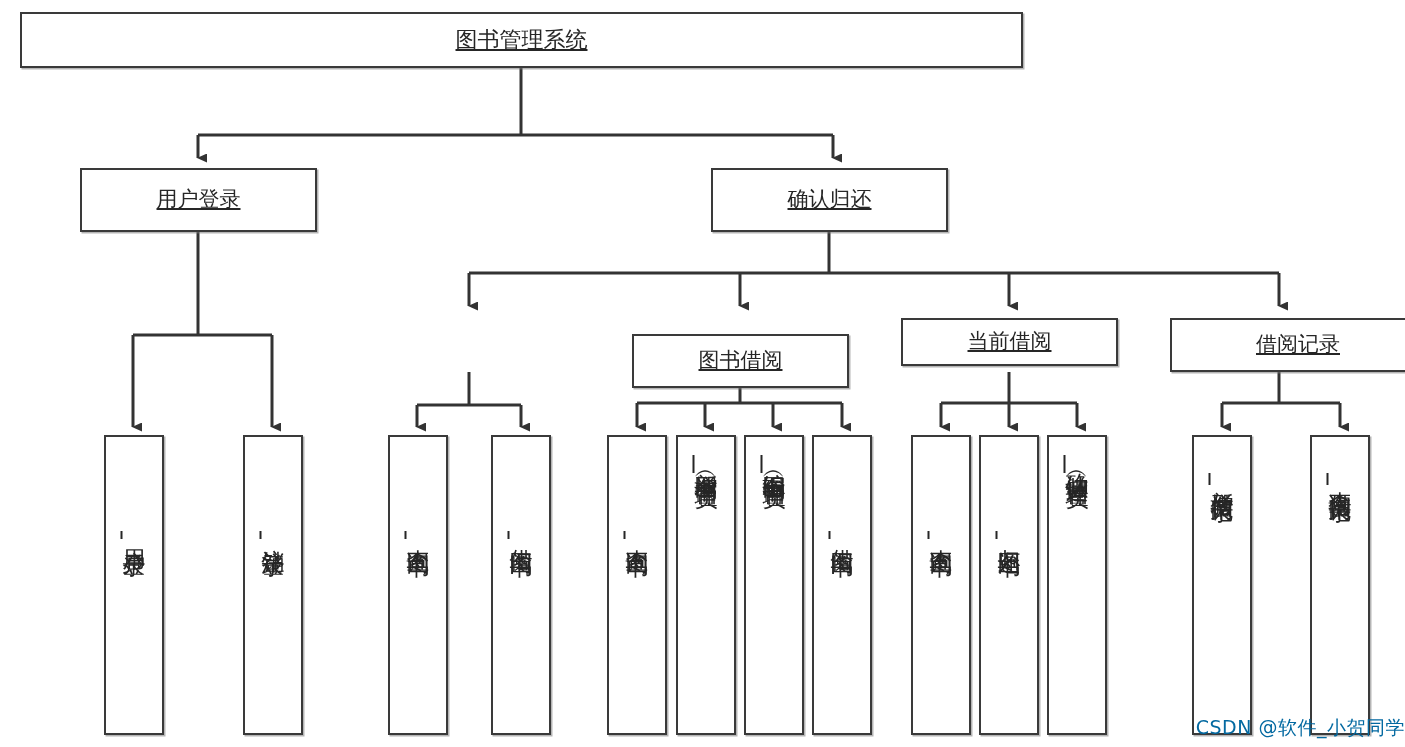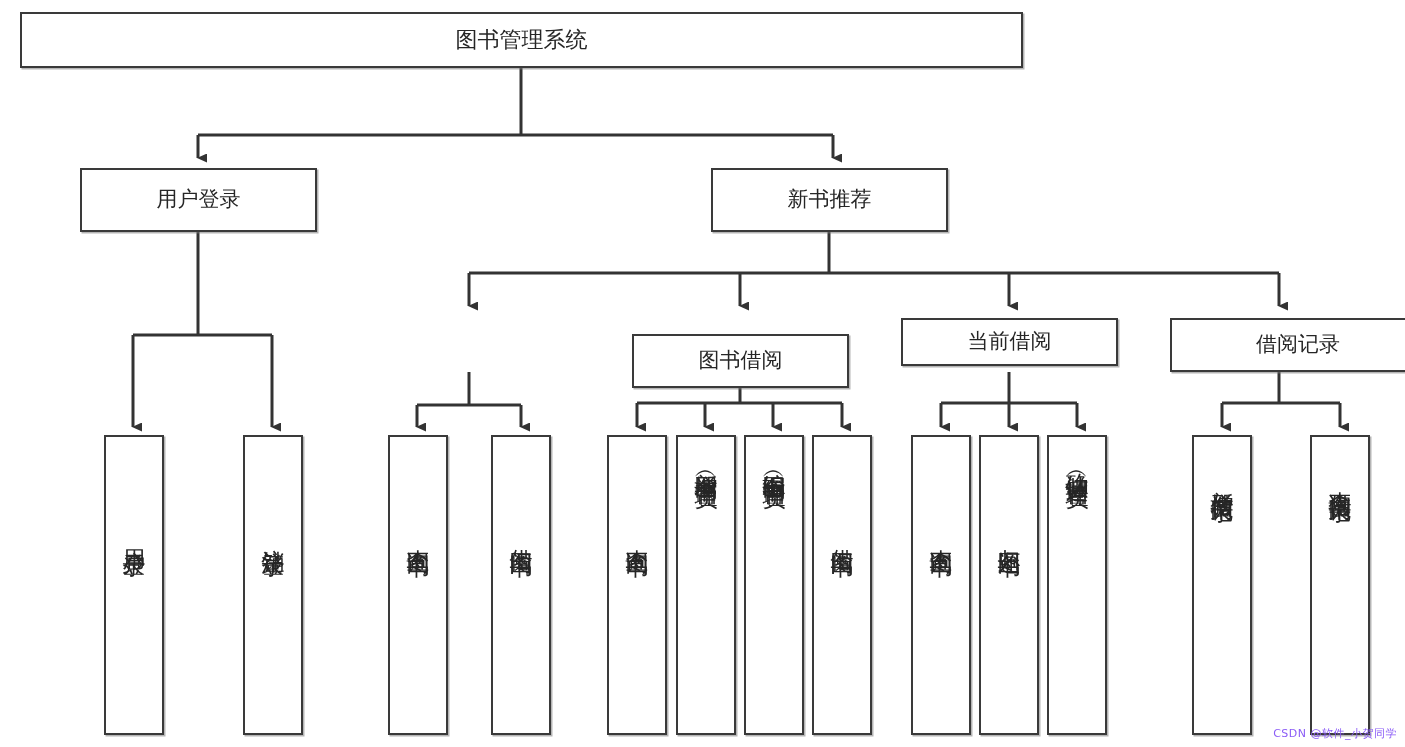--- a/index.html
+++ b/index.html
@@ -30,44 +30,45 @@
     display:flex;
     align-items:center;
     justify-content:center;
     box-shadow:1.5px 1.5px 0 rgba(120,120,120,0.55);
   }
   .node .label{
     color:#262626;
     line-height:1.12;
     text-align:center;
     white-space:nowrap;
+    text-decoration:underline;
   }
   
   .node.root{ border-width:2px; }
   .node.root .label{ font-size:22px; }
   
   .node.branch .label{ font-size:21px; }
   
   .node.leaf{ padding:8px 0 0 0; align-items:flex-start; }
   .node.leaf .label{
     writing-mode:vertical-rl;
     text-orientation:upright;
     -webkit-writing-mode:vertical-rl;
     font-size:23px;
     letter-spacing:2px;
     line-height:1;
   }
   .node.leaf.mid .label{ margin-top:86px; }
   .node.leaf.tall .label{ margin-top:10px; }
   #watermark{
     position:absolute;
-    right:8px;
+    right:0;
     bottom:6px;
-    font-size:11px;
-    color:#8b5cf6;
+    font-size:19px;
+    color:#0369a1;
     letter-spacing:0.5px;
     white-space:nowrap;
     user-select:none;
   }
 </style>
 </head>
 <body>
 
 <div id="canvas">
 
@@ -122,21 +123,21 @@
   </svg>
 
   <div class="node root" style="left:20px;top:12px;width:1003px;height:56px;">
     <span class="label">图书管理系统</span>
   </div>
 
   <div class="node branch" style="left:80px;top:168px;width:237px;height:64px;">
     <span class="label">用户登录</span>
   </div>
   <div class="node branch" style="left:711px;top:168px;width:237px;height:64px;">
-    <span class="label">新书推荐</span>
+    <span class="label">确认归还</span>
   </div>
 
   <div class="node branch" style="left:632px;top:334px;width:217px;height:54px;">
     <span class="label">图书借阅</span>
   </div>
   <div class="node branch" style="left:901px;top:318px;width:217px;height:48px;">
     <span class="label">当前借阅</span>
   </div>
   <div class="node branch" style="left:1170px;top:318px;width:256px;height:54px;">
     <span class="label">借阅记录</span>

